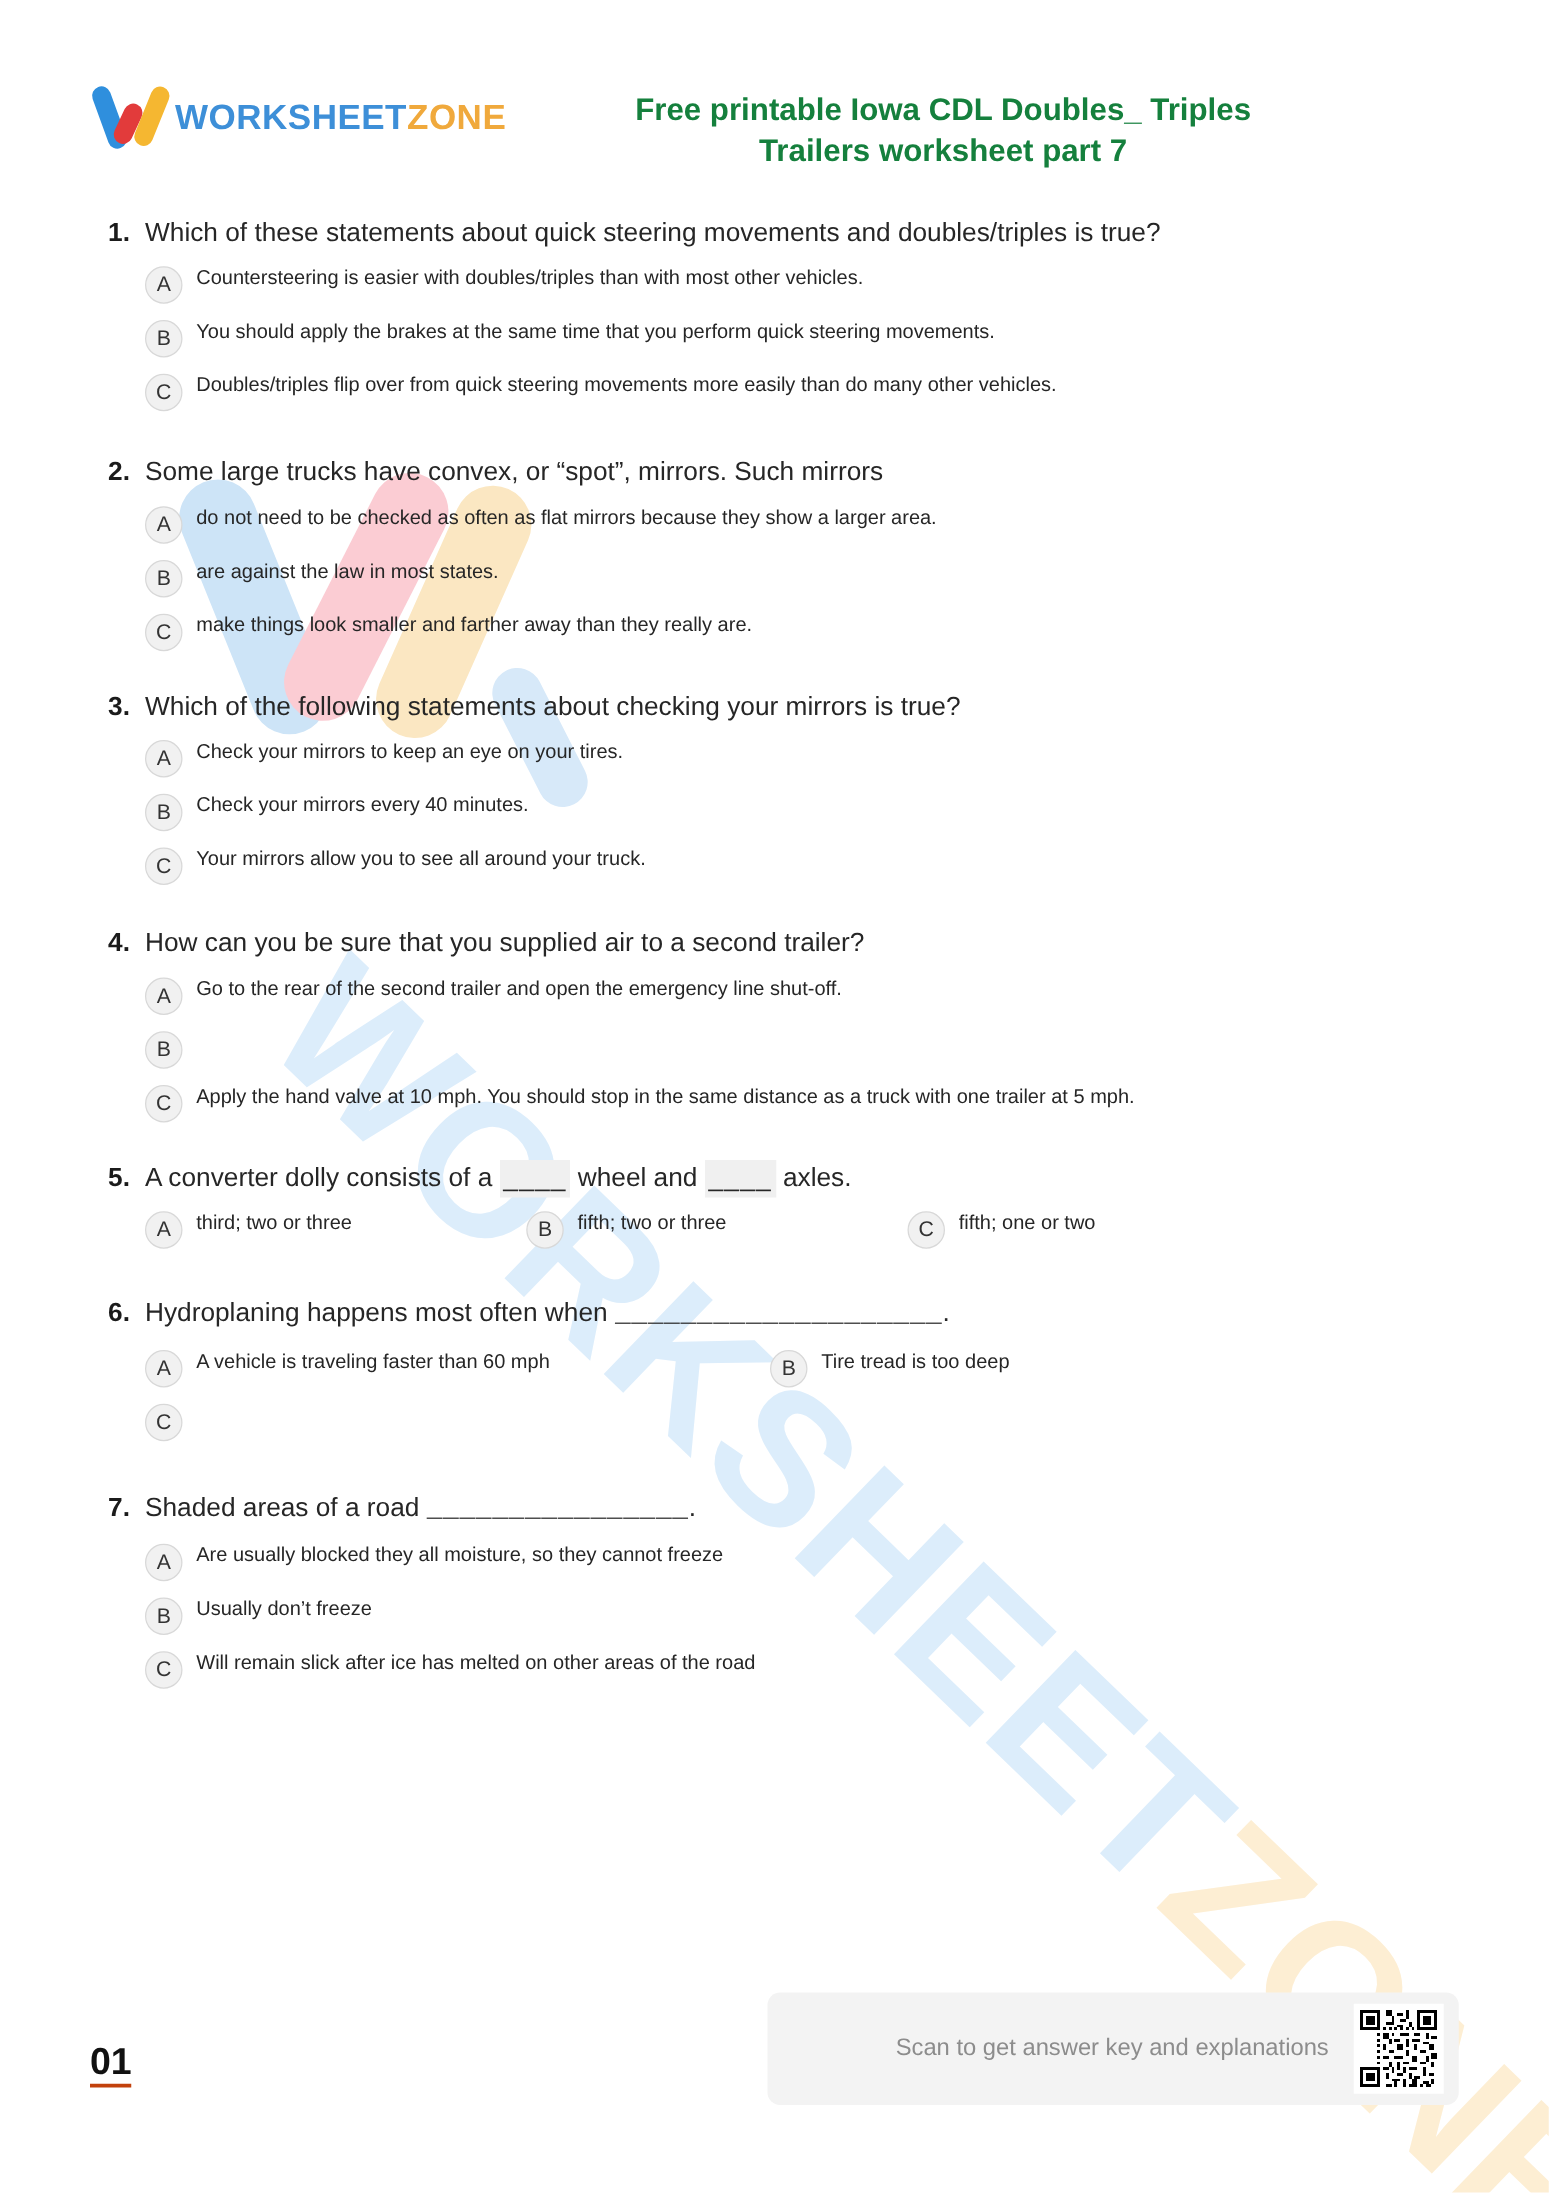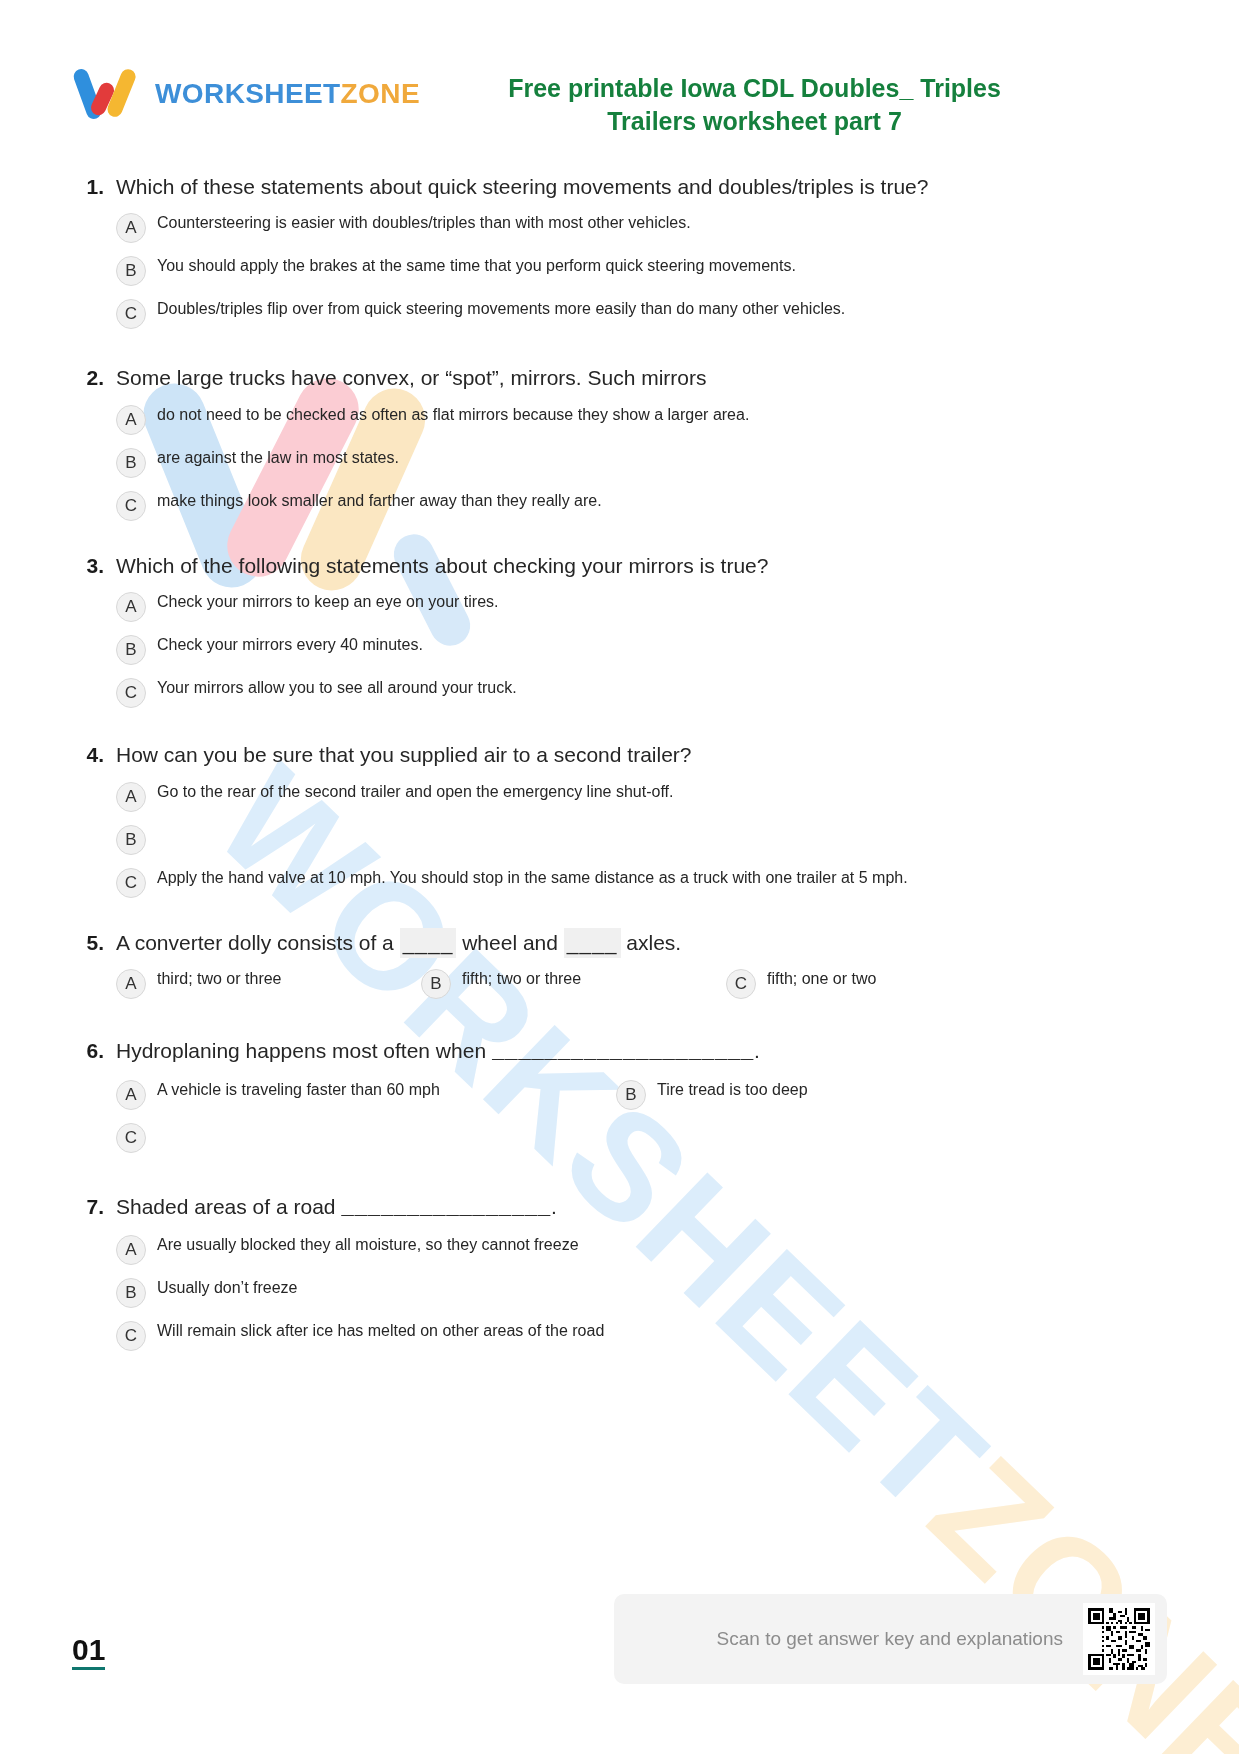--- a/index.html
+++ b/index.html
@@ -94,21 +94,21 @@
     top: 58px;
     height: 96px;
     z-index: 2;
   }
   #brand {
     position: absolute;
     left: 78px;
     top: 10px;
     display: flex;
     align-items: center;
-    gap: 15px;
+    gap: 0;
   }
   #brand-mark {
     position: relative;
     width: 62px;
     height: 52px;
   }
   .bm {
     position: absolute;
     border-radius: 9px;
   }
@@ -239,21 +239,21 @@
     height: 118px;
     z-index: 3;
   }
   #page-number {
     position: absolute;
     left: 72px;
     bottom: 26px;
     font-size: 30px;
     font-weight: 700;
     color: #111111;
-    border-bottom: 3px solid #0f766e;
+    border-bottom: 3px solid #c2410c;
     padding-bottom: 2px;
     line-height: 1;
   }
   #scan-card {
     position: absolute;
     right: 72px;
     bottom: 12px;
     width: 553px;
     height: 90px;
     background: #f3f3f3;

